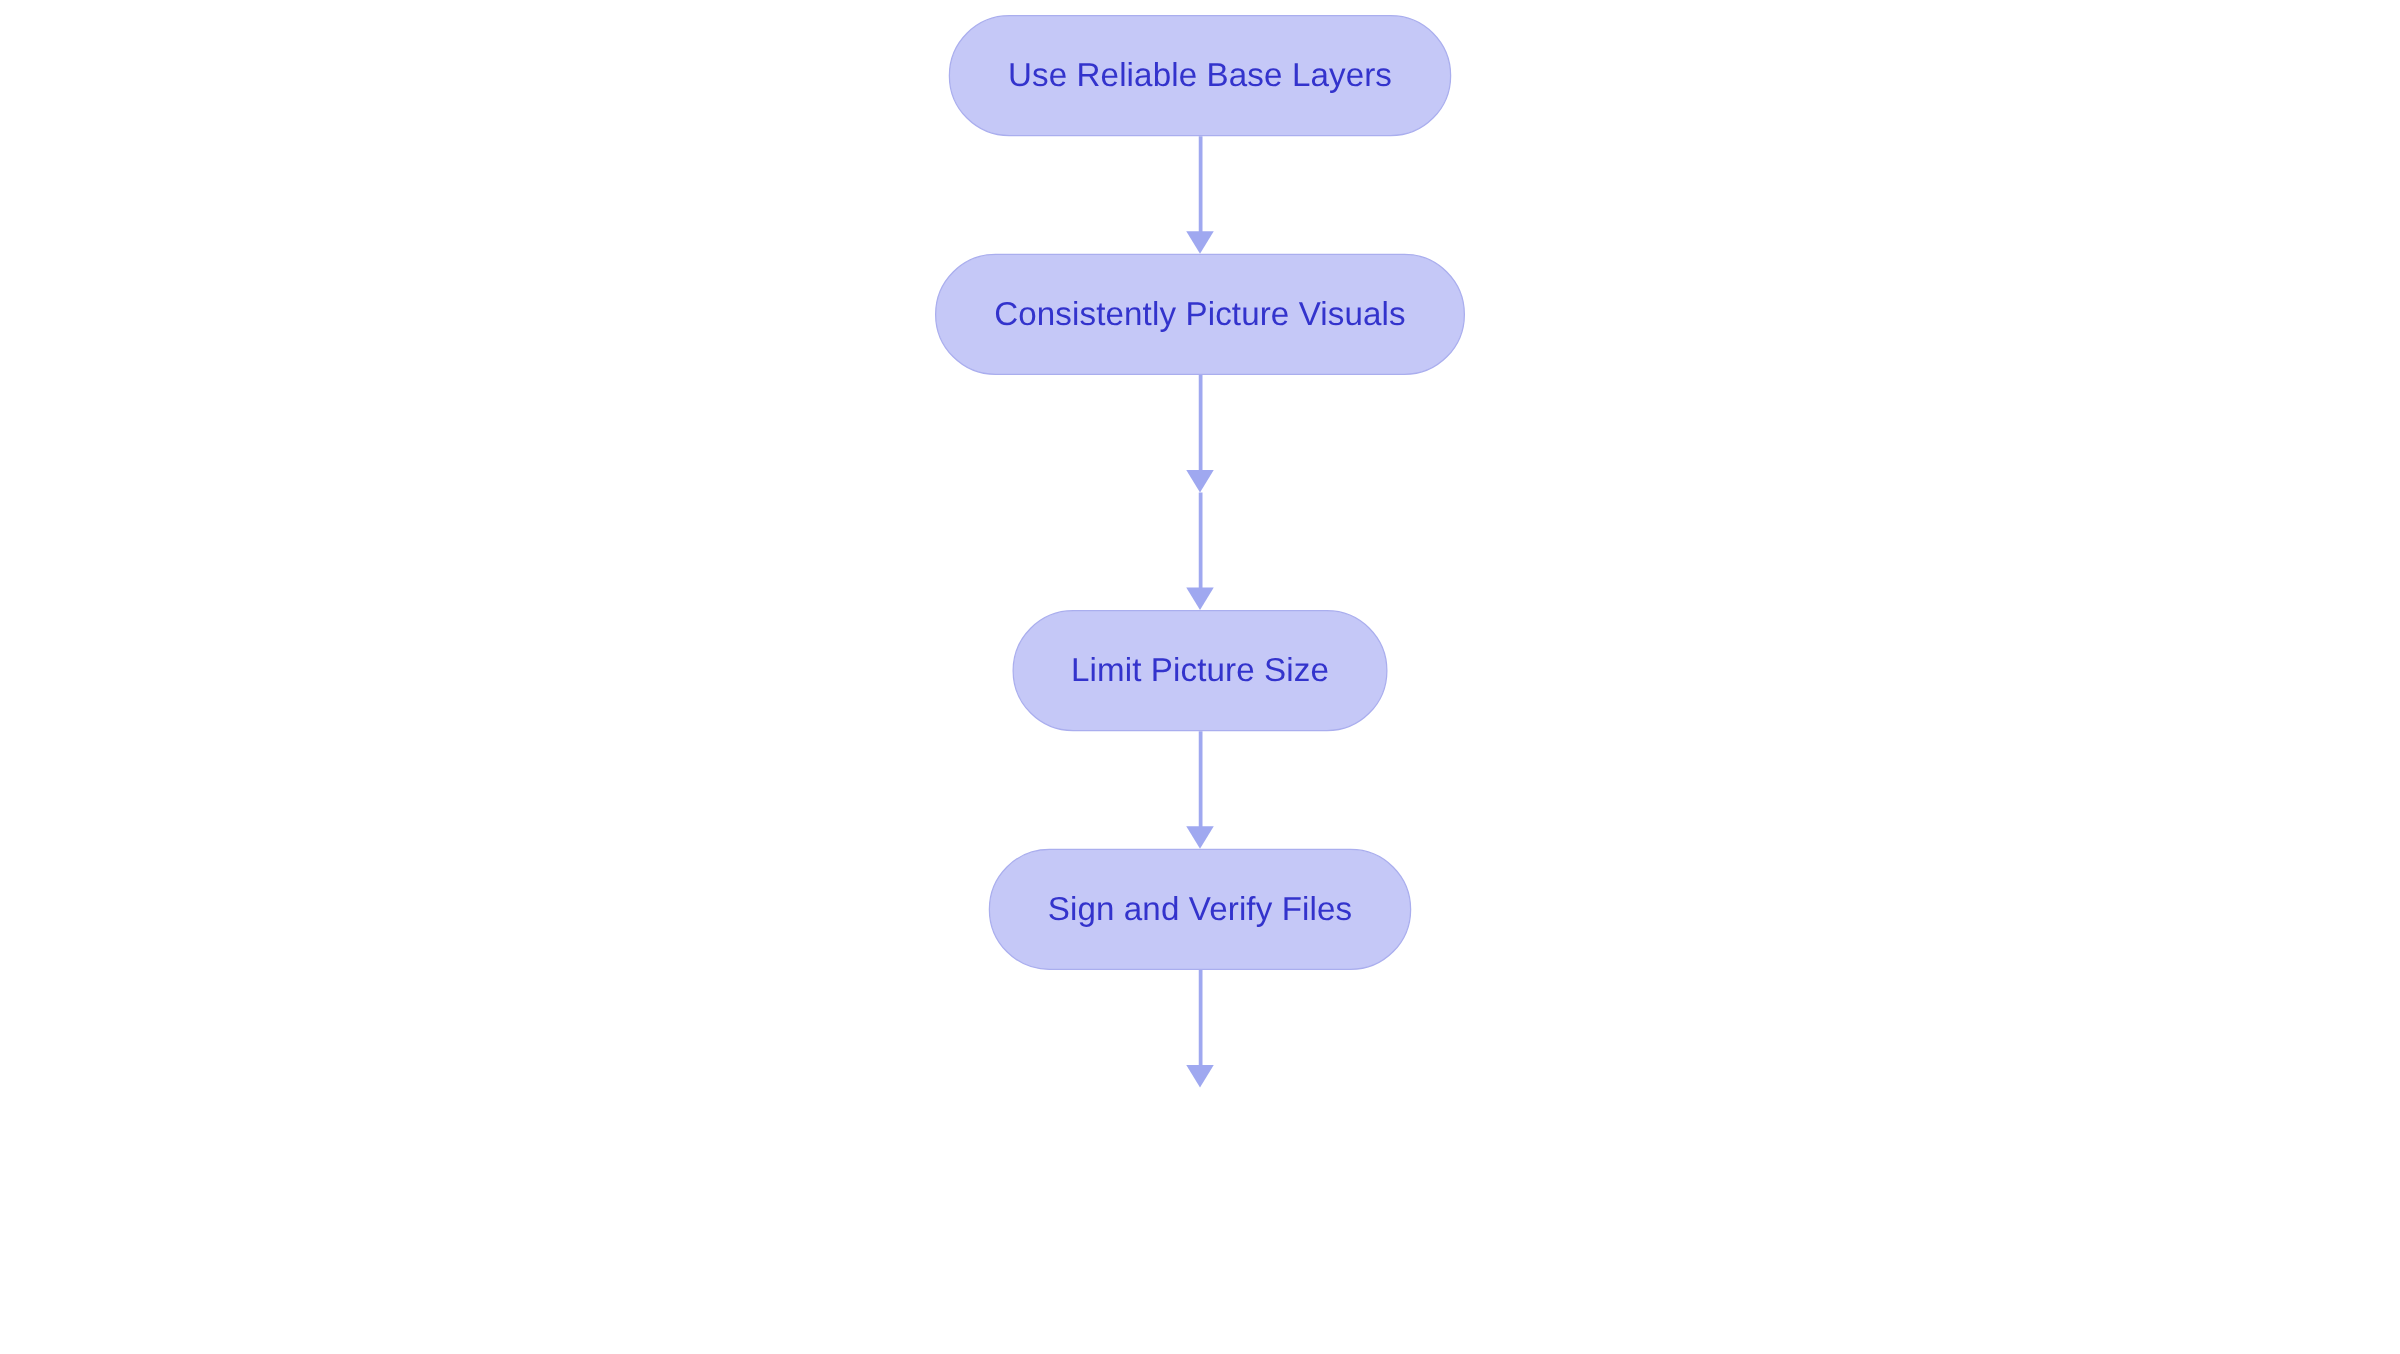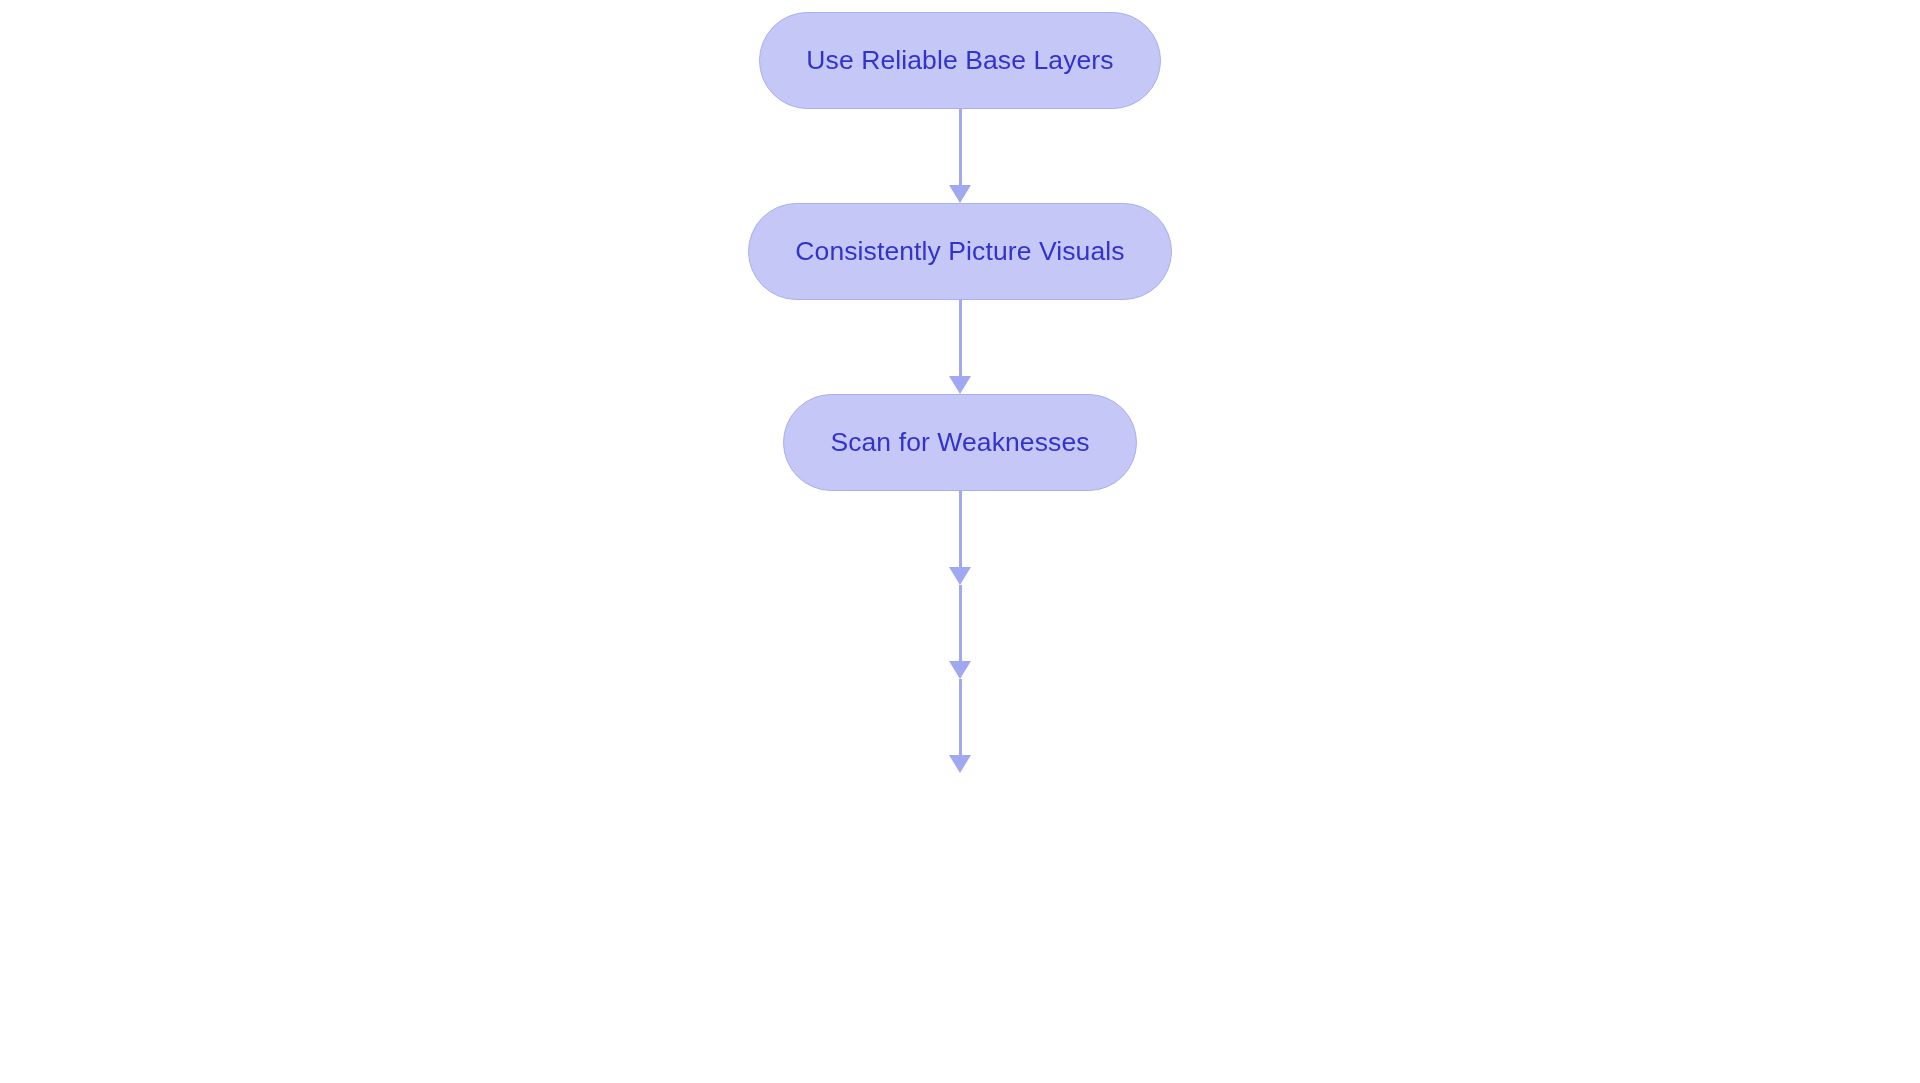--- a/index.html
+++ b/index.html
@@ -98,35 +98,38 @@
 
     <div class="node">
       <span class="node-label">Consistently Picture Visuals</span>
     </div>
 
     <div class="connector">
       <div class="connector-line"></div>
       <div class="connector-head"></div>
     </div>
 
+
+    <div class="connector">
+      <div class="connector-line"></div>
+      <div class="connector-head"></div>
+    </div>
+
     <div class="node">
-      <span class="node-label">Scan for Weaknesses</span>
+      <span class="node-label">Limit Picture Size</span>
     </div>
 
     <div class="connector">
       <div class="connector-line"></div>
       <div class="connector-head"></div>
     </div>
 
-
-    <div class="connector">
-      <div class="connector-line"></div>
-      <div class="connector-head"></div>
+    <div class="node">
+      <span class="node-label">Sign and Verify Files</span>
     </div>
-
 
     <div class="connector">
       <div class="connector-line"></div>
       <div class="connector-head"></div>
     </div>
 
 
   </div>
 </div>
 

